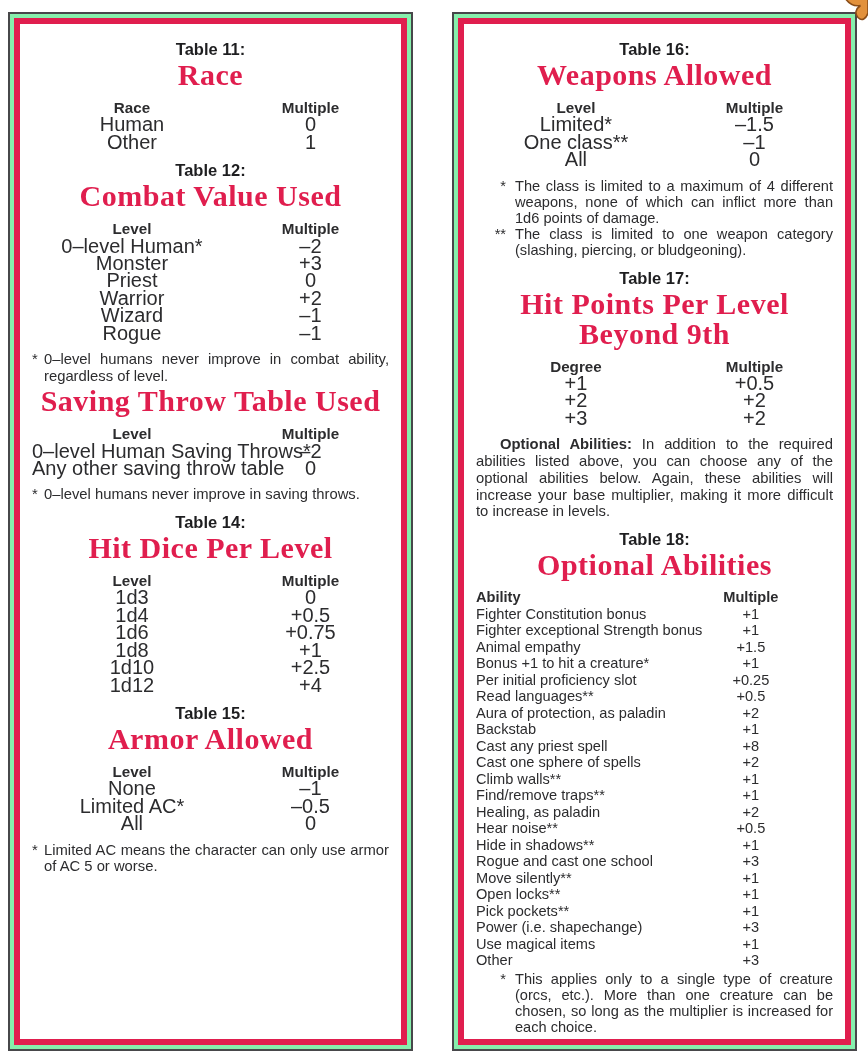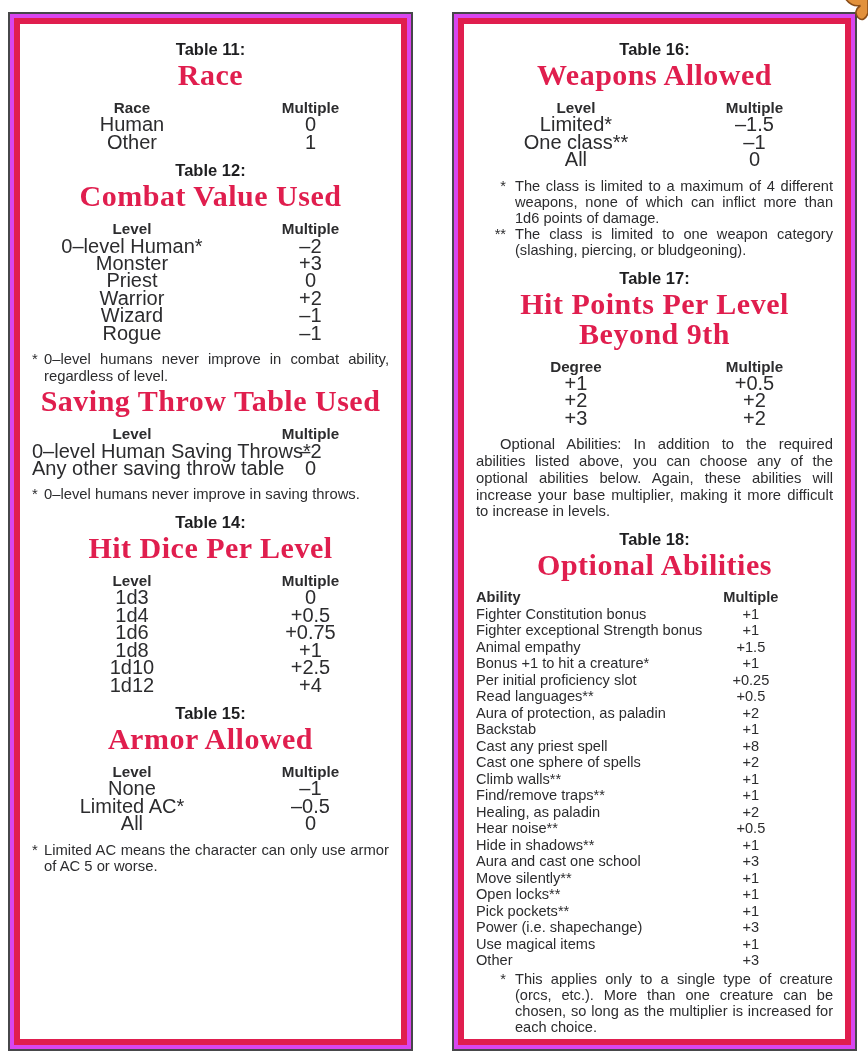--- a/index.html
+++ b/index.html
@@ -11,21 +11,21 @@
     overflow:hidden;
   }
   .page{position:relative;width:868px;height:1063px;background:#fff;}
 
   
   .corner-art{position:absolute;top:0;right:0;width:30px;height:26px;z-index:3;}
   .corner-art path{fill:var(--art-fill,#e2913c);stroke:var(--art-stroke,#8a4d18);stroke-width:1.6;}
 
   .panel{
     position:absolute;top:12px;height:1039px;width:405px;
-    box-sizing:border-box;border:2px solid #47474a;background:#d946ef;padding:4px;
+    box-sizing:border-box;border:2px solid #47474a;background:#86efac;padding:4px;
   }
   .panel-left{left:8px;}
   .panel-right{left:452px;}
   .red-frame{
     box-sizing:border-box;height:100%;
     border:6px solid var(--accent,#e01e4e);
     padding:6px 12px 6px 12px;overflow:hidden;background:#fff;
   }
 
   
@@ -55,21 +55,21 @@
   .fnt{flex:1;text-align:justify;}
   .fnblock.indent .fn{font-size:14.6px;line-height:16.2px;}
   .fnblock.indent .fnm{flex:0 0 22px;text-align:right;padding-right:9px;margin-left:8px;}
   .fnblock.tight{margin-top:2px;}
 
   
   .para{
     margin-top:9px;font-size:14.8px;line-height:16.8px;
     text-align:justify;text-indent:24px;
   }
-  .plead{font-weight:normal;}
+  .plead{font-weight:bold;}
   .plead::after{content:" ";}
 </style>
 </head>
 <body>
 
 <div class="page">
 
   <svg class="corner-art" viewBox="0 0 30 26" aria-hidden="true">
     <path d="M30,-2 L7,-2 C11,4 17,6.5 22.5,5.5 C17.5,9 16.5,13.5 20,17.5 C24,21.5 28,19 30,13 Z"></path>
   </svg>
@@ -346,21 +346,21 @@
             </div>
             <div class="trow">
               <div class="cl">Hear noise**</div>
               <div class="cr">+0.5</div>
             </div>
             <div class="trow">
               <div class="cl">Hide in shadows**</div>
               <div class="cr">+1</div>
             </div>
             <div class="trow">
-              <div class="cl">Aura and cast one school</div>
+              <div class="cl">Rogue and cast one school</div>
               <div class="cr">+3</div>
             </div>
             <div class="trow">
               <div class="cl">Move silently**</div>
               <div class="cr">+1</div>
             </div>
             <div class="trow">
               <div class="cl">Open locks**</div>
               <div class="cr">+1</div>
             </div>

